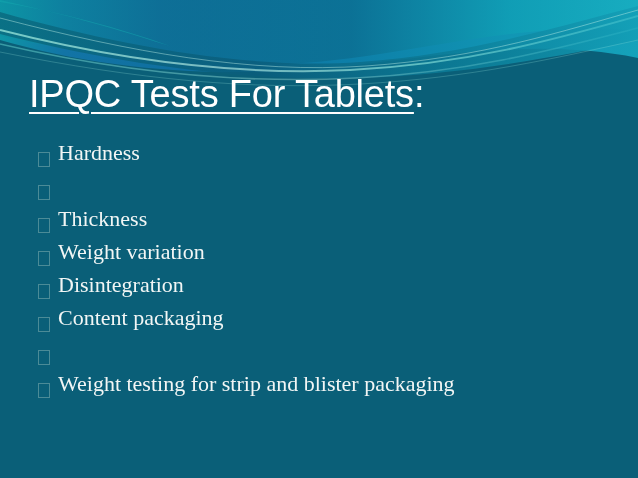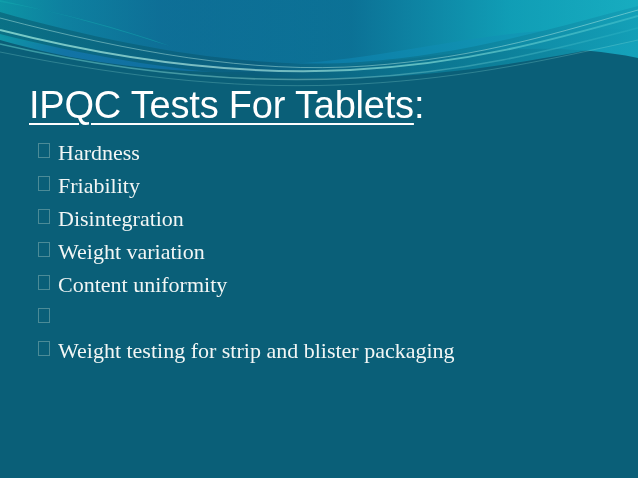--- a/index.html
+++ b/index.html
@@ -29,21 +29,21 @@
   .slide-content {
     position: absolute;
     left: 0;
     top: 0;
     width: 638px;
     height: 478px;
   }
   .title {
     position: absolute;
     left: 29px;
-    top: 83px;
+    top: 72px;
     font-family: "Liberation Sans", sans-serif;
     font-size: 38px;
     line-height: 44px;
     font-weight: 400;
     color: #ffffff;
     letter-spacing: -0.2px;
     white-space: nowrap;
   }
   .title .u {
     text-decoration: underline;
@@ -57,21 +57,21 @@
     position: absolute;
     left: 38px;
     top: 136px;
     width: 580px;
     margin: 0;
     padding: 0;
     list-style: none;
   }
   .bullet-item {
     display: flex;
-    align-items: center;
+    align-items: flex-end;
     height: 33px;
     font-size: 22px;
     line-height: 33px;
     color: #f2f6f5;
     white-space: nowrap;
   }
   .bullet-marker {
     display: inline-block;
     width: 12px;
     height: 15px;
@@ -148,37 +148,40 @@
 
     <ul class="bullet-list">
 
       <li class="bullet-item">
         <span class="bullet-marker"></span>
         <span class="bullet-label">Hardness</span>
       </li>
 
       <li class="bullet-item">
         <span class="bullet-marker"></span>
-        <span class="bullet-label">Friability</span>
       </li>
-
 
       <li class="bullet-item">
         <span class="bullet-marker"></span>
-        <span class="bullet-label">Disintegration</span>
+        <span class="bullet-label">Thickness</span>
       </li>
 
       <li class="bullet-item">
         <span class="bullet-marker"></span>
         <span class="bullet-label">Weight variation</span>
       </li>
 
       <li class="bullet-item">
         <span class="bullet-marker"></span>
-        <span class="bullet-label">Content uniformity</span>
+        <span class="bullet-label">Disintegration</span>
+      </li>
+
+      <li class="bullet-item">
+        <span class="bullet-marker"></span>
+        <span class="bullet-label">Content packaging</span>
       </li>
 
       <li class="bullet-item">
         <span class="bullet-marker"></span>
       </li>
 
       <li class="bullet-item">
         <span class="bullet-marker"></span>
         <span class="bullet-label">Weight testing for strip and blister packaging</span>
       </li>

